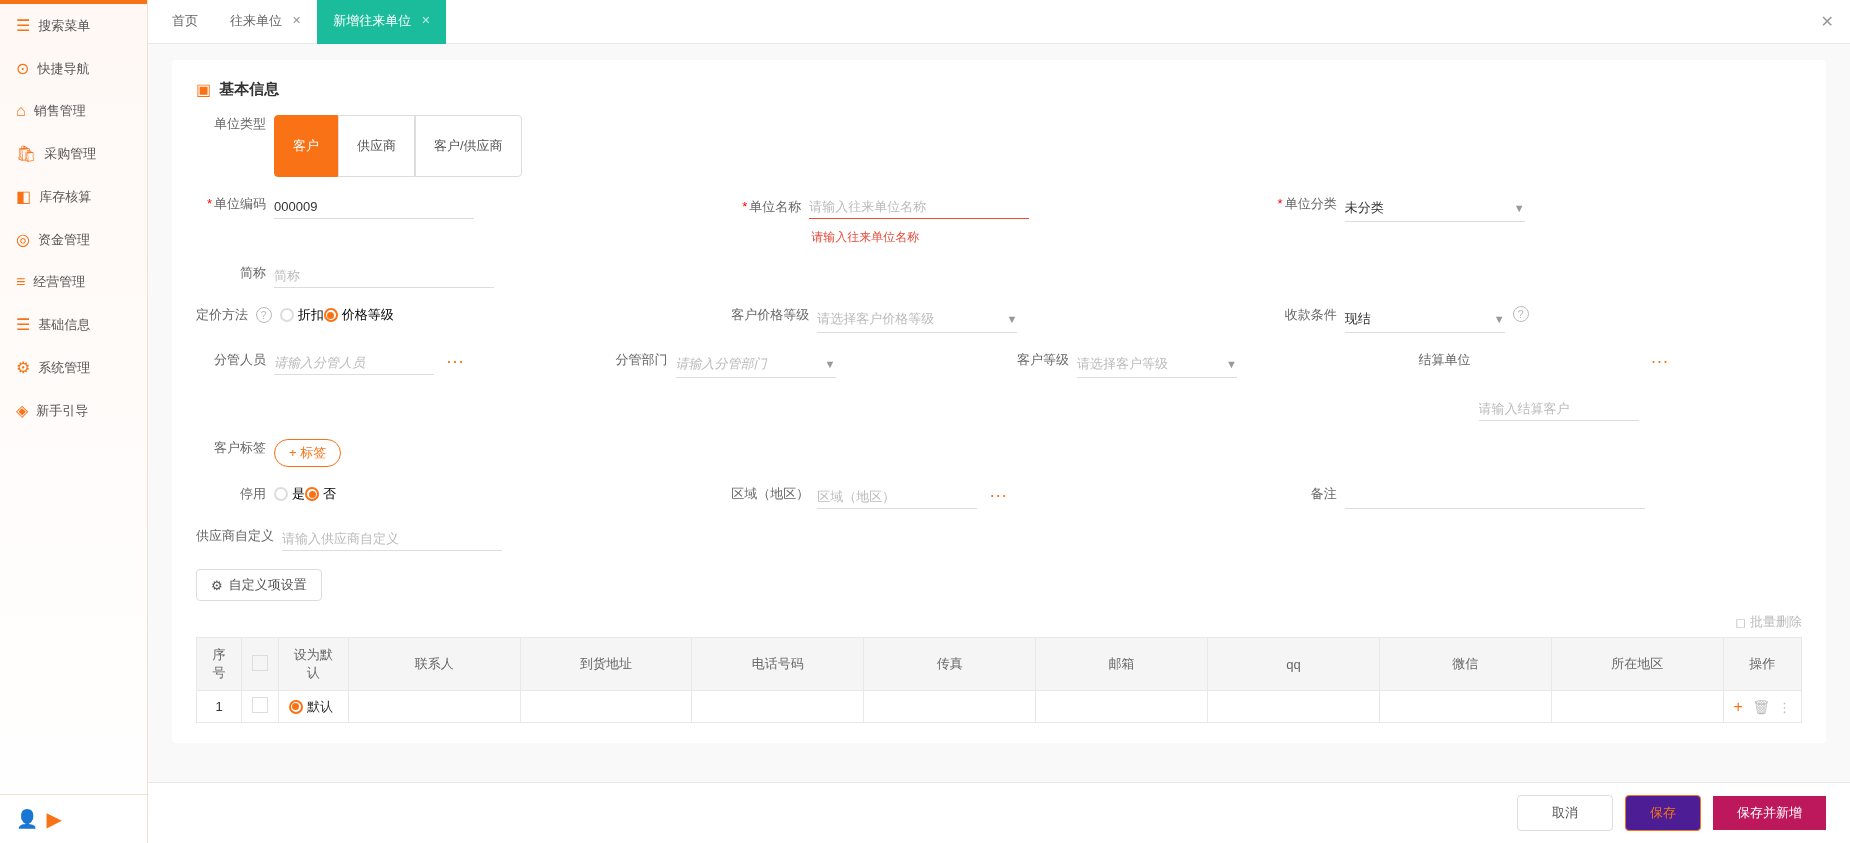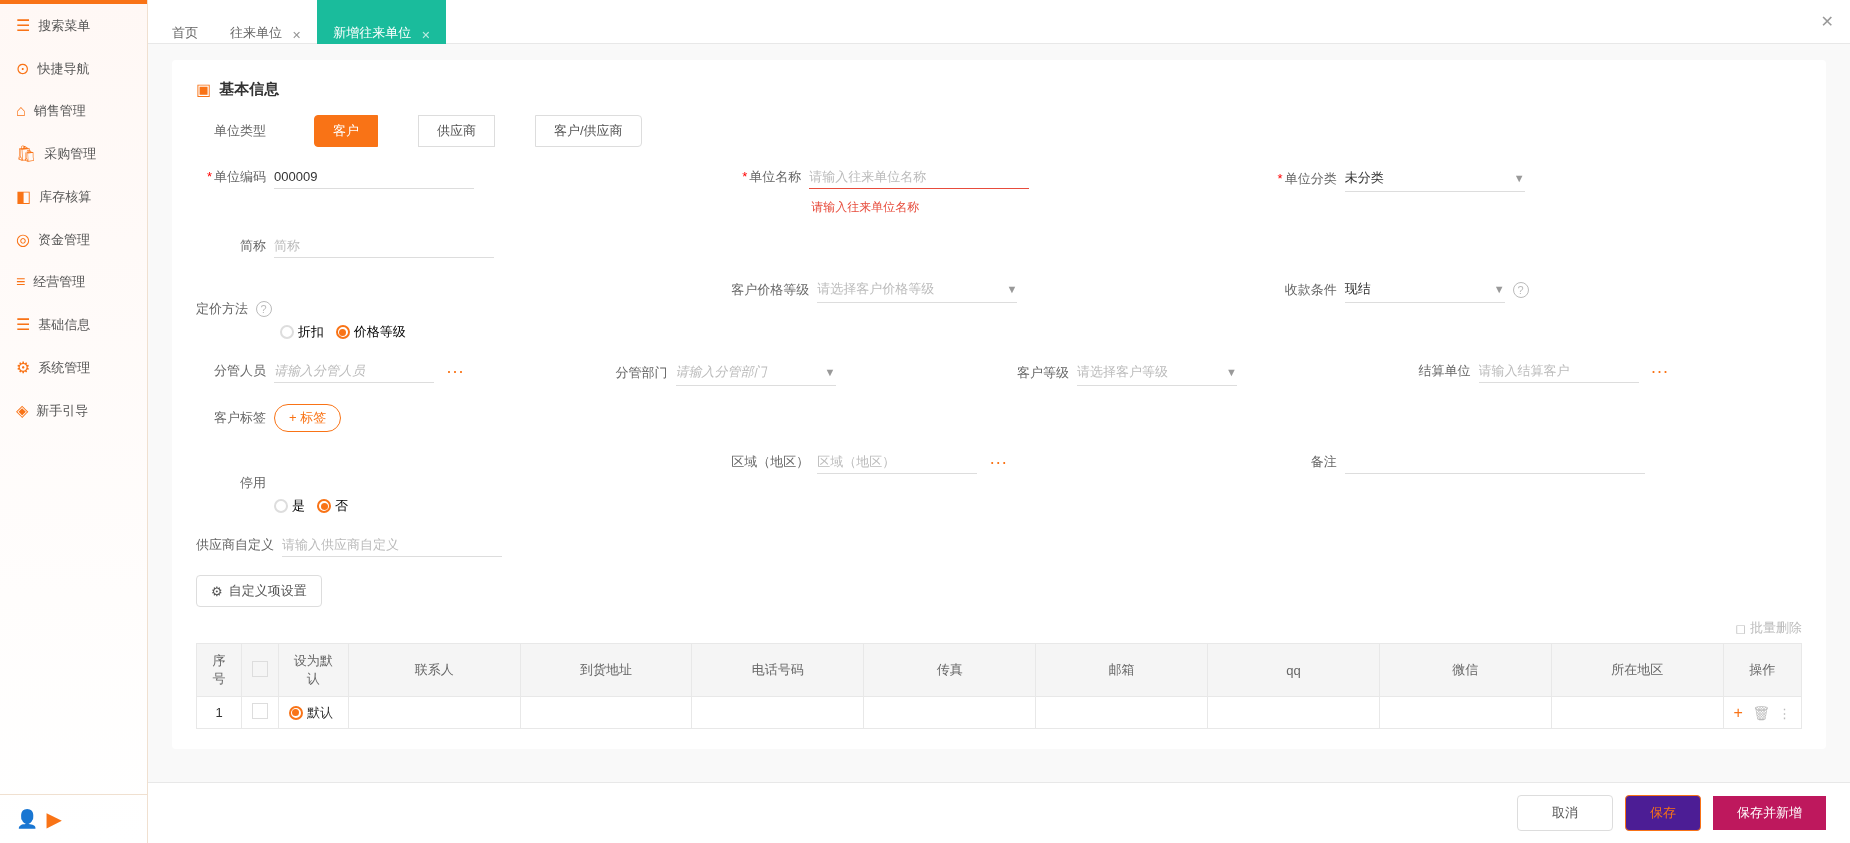--- a/index.html
+++ b/index.html
@@ -54,21 +54,21 @@
       display: flex;
       align-items: center;
       background: #fff;
       border-bottom: 1px solid #e8e8e8;
       height: 44px;
       padding: 0 8px;
       flex-shrink: 0;
     }
     .tab {
       display: flex;
-      align-items: flex-end;
+      align-items: center;
       padding: 0 16px;
       height: 44px;
       cursor: pointer;
       font-size: 13px;
       color: #666;
       gap: 6px;
       border-bottom: 2px solid transparent;
     }
     .tab.active {
       background: #1abc9c;
@@ -123,21 +123,20 @@
     .form-row {
       display: flex;
       align-items: flex-start;
       margin-bottom: 18px;
       flex-wrap: wrap;
       gap: 8px 0;
     }
 
     .form-field {
       display: flex;
-      align-items: center;
       gap: 8px;
       flex: 1;
       min-width: 280px;
     }
 
     .form-label {
       color: #666;
       white-space: nowrap;
       font-size: 13px;
       min-width: 70px;
@@ -183,42 +182,40 @@
     }
     .form-select .placeholder { color: #bbb; }
     .form-select .chevron { color: #999; font-size: 11px; margin-left: auto; }
 
     
     .type-btn-group {
       display: flex;
       gap: 0;
     }
     .type-btn {
-      padding: 6px 18px;
+      padding: 21px 18px;
       border: 1px solid #ddd;
       background: #fff;
       cursor: pointer;
       font-size: 13px;
       color: #555;
-      margin-left: 40px;
     }
     .type-btn.active {
       background: #f97316;
       color: #fff;
       border-color: #f97316;
     }
     .type-btn:first-child { border-radius: 4px 0 0 4px; }
     .type-btn:last-child { border-radius: 0 4px 4px 0; }
 
     
     .radio-group {
       display: flex;
       align-items: center;
-      gap: 12px;
-      margin-top: 47px;
+      gap: 0;
     }
     .radio-item {
       display: flex;
       align-items: center;
       gap: 4px;
       cursor: pointer;
       font-size: 13px;
     }
     .radio-circle {
       width: 14px;
@@ -533,21 +530,21 @@
         </div>
         <div class="form-field">
           <span class="form-label">客户等级</span>
           <div class="form-select" style="width:160px;">
             <span class="placeholder">请选择客户等级</span>
             <span class="chevron">▼</span>
           </div>
         </div>
         <div class="form-field">
           <span class="form-label">结算单位</span>
-          <input type="text" class="form-input" style="width: 160px;" placeholder="请输入结算客户">
+          <input type="text" class="form-input" style="width: 160px; margin-top: 46px;" placeholder="请输入结算客户">
           <span class="more-btn">···</span>
         </div>
       </div>
 
       <div class="form-row">
         <div class="form-field">
           <span class="form-label">客户标签</span>
           <button class="tag-btn">
             <span>+ 标签</span>
           </button>

